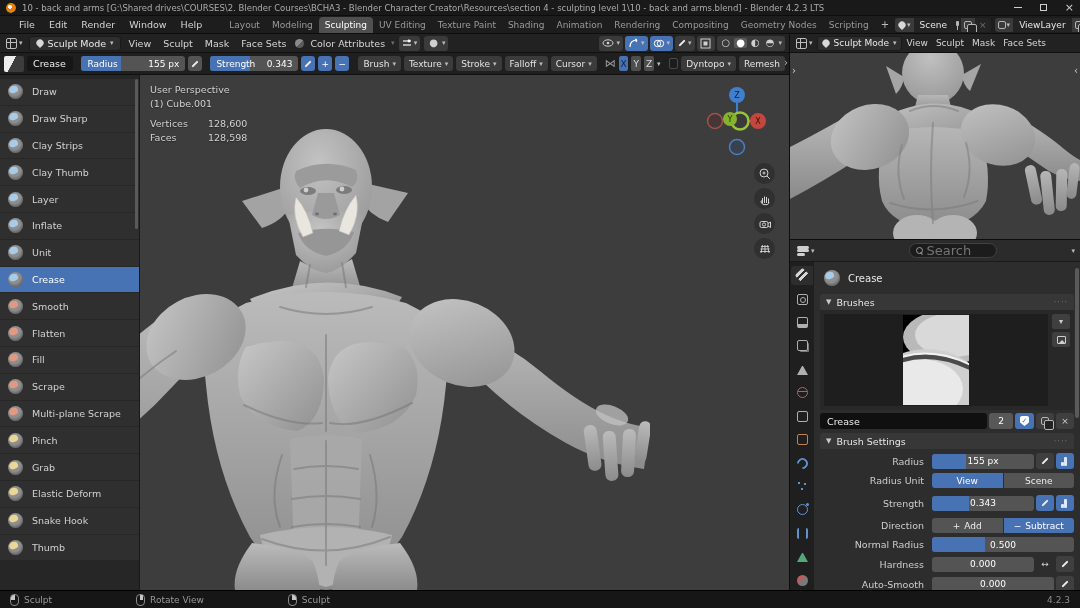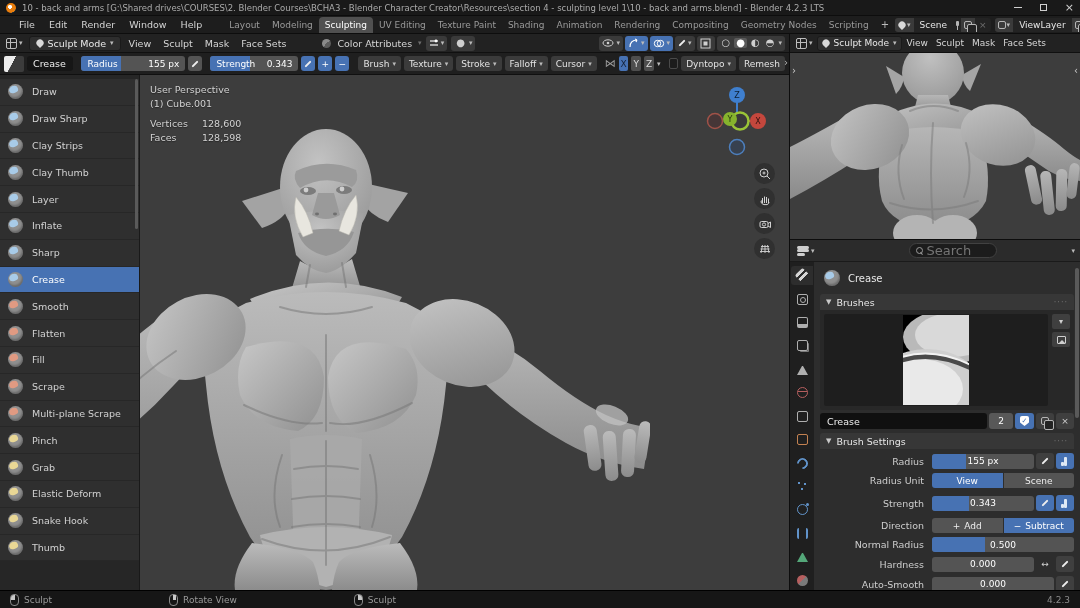--- a/index.html
+++ b/index.html
@@ -79,21 +79,21 @@
   .sym{color:#9a9a9a;font-size:11px;}
   .xyz{width:13px;height:15px;border-radius:2px;background:#4e4e4e;color:#ddd;display:flex;align-items:center;justify-content:center;font-size:9px;}
   .xyz.on{background:var(--accent);color:#16243a;}
   .cbox{width:11px;height:11px;background:#1c1c1c;border:1px solid #4a4a4a;border-radius:2px;}
   .overflow-arrow{position:absolute;right:1px;top:4px;color:#bbb;font-size:10px;}
 
   
   .viewport{flex:1;position:relative;background:#3d3d3d;overflow:hidden;display:flex;}
   .model-svg{position:absolute;left:0;top:0;}
   .vp-text{position:absolute;left:150px;top:8px;color:#d2d2d2;font-size:9.5px;line-height:14px;text-shadow:0 1px 1px rgba(0,0,0,.4);}
-  .vp-text .stats{margin-top:6px;display:grid;grid-template-columns:44px auto;column-gap:8px;}
+  .vp-text .stats{margin-top:6px;display:grid;grid-template-columns:44px auto;column-gap:14px;}
   
   .brushbar{position:absolute;left:0;top:0;bottom:0;width:140px;background:#262626;border-right:1px solid #191919;padding-top:4px;overflow:hidden;}
   .tb-item{height:26.8px;background:#2f2f2f;display:flex;align-items:center;gap:9px;padding:0 8px;border-bottom:1px solid #272727;color:#d2d2d2;font-size:9.5px;white-space:nowrap;}
   .tb-item.sel{background:var(--accent);color:#fff;}
   .bi{width:15px;height:15px;border-radius:50%;background:#8f8f8f;position:relative;overflow:hidden;flex:0 0 auto;box-shadow:inset -1px -2px 2px rgba(0,0,0,.25);}
   .bi::after{content:"";position:absolute;left:1px;top:2px;width:9px;height:7px;border-radius:60% 50% 45% 55%;transform:rotate(-18deg);}
   .bi.b-blue::after{background:var(--brush-blue);}
   .bi.b-red::after{background:var(--brush-red);}
   .bi.b-yellow::after{background:var(--brush-yellow);}
   .tb-scroll{position:absolute;right:1px;top:4px;width:3px;height:150px;background:#5a5a5a;border-radius:2px;}
@@ -170,21 +170,21 @@
   .pslider::before{content:"";position:absolute;left:0;top:0;bottom:0;width:var(--fill,0%);background:var(--accent);}
   .pslider span{position:relative;z-index:1;}
   .seg{flex:1;height:15px;border-radius:3px;overflow:hidden;display:flex;gap:1px;}
   .seg>div{flex:1;background:#545454;display:flex;align-items:center;justify-content:center;gap:4px;font-size:9px;color:#eee;}
   .seg>div.on{background:var(--accent);color:#fff;}
   .props-scroll{position:absolute;right:1px;top:6px;width:4px;height:150px;background:#5a5a5a;border-radius:2px;}
 
   
   .statusbar{height:18px;background:#161616;border-top:1px solid #000;display:flex;align-items:center;padding:0 10px;color:#9a9a9a;font-size:9px;}
   .skey{display:flex;align-items:center;gap:5px;}
-  .skey + .skey{margin-left:117px;}
+  .skey + .skey{margin-left:84px;}
   .mouse{width:9px;height:12px;border:1px solid #8a8a8a;border-radius:4px;position:relative;}
   .mouse::before{content:"";position:absolute;background:#c8c8c8;}
   .mouse.m-left::before{left:0;top:0;width:4px;height:5px;border-radius:3px 0 0 0;}
   .mouse.m-mid::before{left:3px;top:0;width:3px;height:5px;}
   .mouse.m-right::before{right:0;top:0;width:4px;height:5px;border-radius:0 3px 0 0;}
   .version{margin-left:auto;color:#8b8b8b;}
 </style>
 </head>
 <body>
 
@@ -258,21 +258,21 @@
           </span>
         <span class="mode-chip">
             <span class="pen-dot"></span>
             <span>Sculpt Mode</span>
             <span class="caret">▾</span>
           </span>
         <span class="label">View</span>
         <span class="label">Sculpt</span>
         <span class="label">Mask</span>
         <span class="label">Face Sets</span>
-        <span class="hgroup" style="margin-left:28px;">
+        <span class="hgroup" style="margin-left:1px;">
           <span class="palette-ico"></span>
           <span class="label grayed">Color Attributes</span>
             <span class="caret grayed">▾</span>
         </span>
         <span class="icochip2">
             <svg width="10" height="10">
               <path d="M1 3h8M1 7h8" stroke="#cfcfcf" stroke-width="1.3"></path>
               <circle cx="7" cy="3" r="1.4" fill="#fff"></circle>
             </svg>
             <span class="caret">▾</span>
@@ -538,21 +538,21 @@
           <div class="tb-item">
               <span class="bi b-blue"></span>
               <span>Layer</span>
             </div>
           <div class="tb-item">
               <span class="bi b-blue"></span>
               <span>Inflate</span>
             </div>
           <div class="tb-item">
               <span class="bi b-blue"></span>
-              <span>Sharp</span>
+              <span>Unit</span>
             </div>
           <div class="tb-item sel">
               <span class="bi b-blue"></span>
               <span>Crease</span>
             </div>
           <div class="tb-item">
               <span class="bi b-red"></span>
               <span>Smooth</span>
             </div>
           <div class="tb-item">

